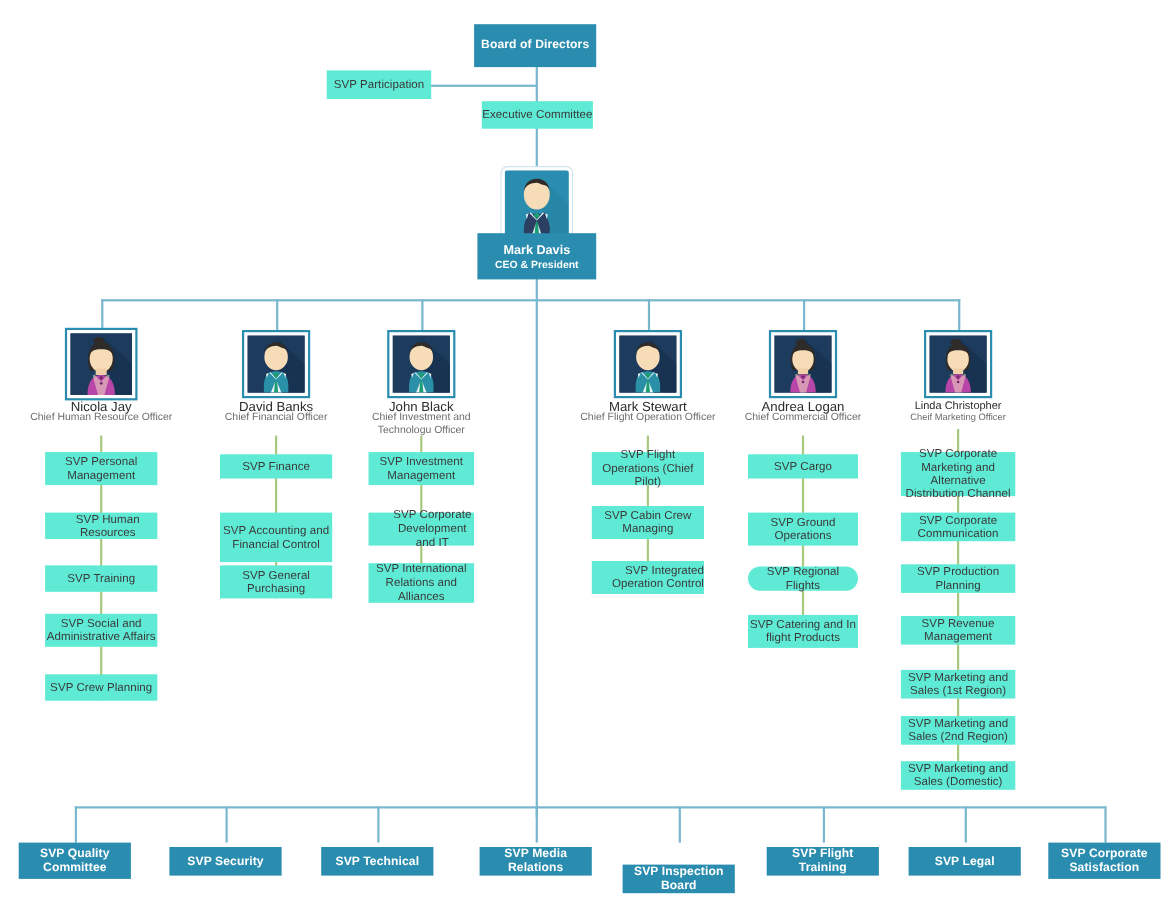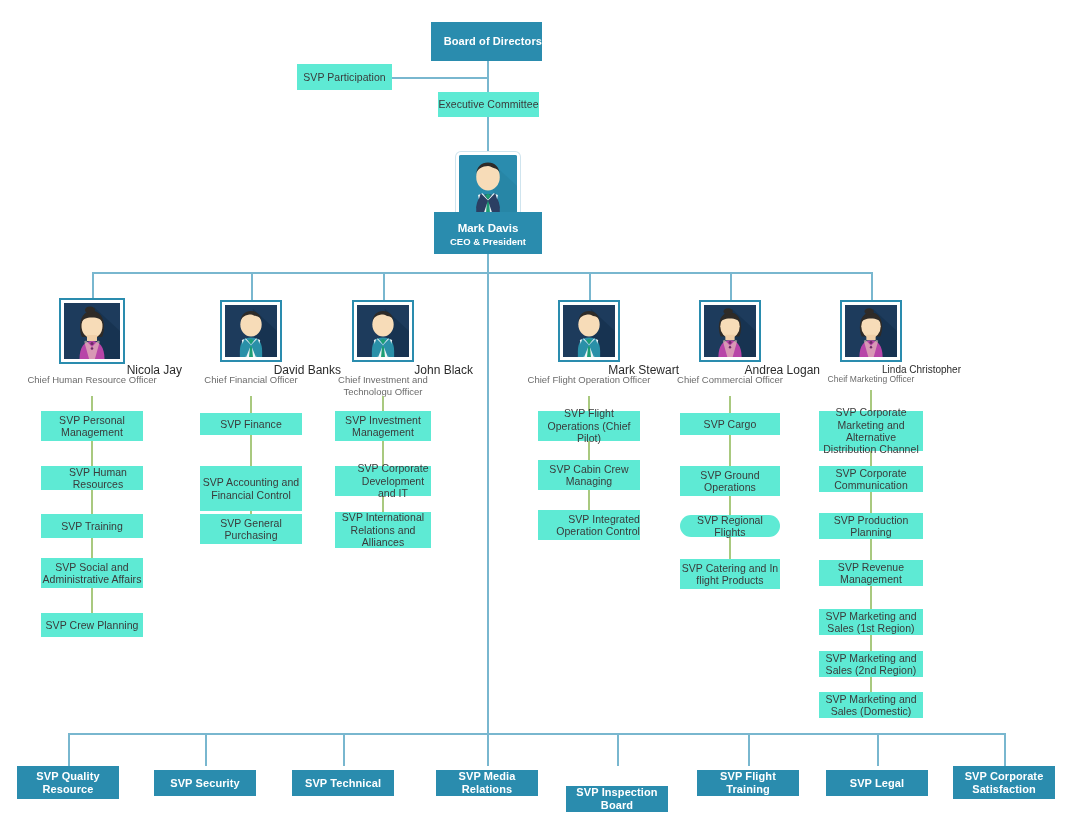--- a/index.html
+++ b/index.html
@@ -57,21 +57,21 @@
     padding:3px;
   }
   .pframe .inner{
     width:100%;height:100%;
     position:relative;
     overflow:hidden;
     background:#1d3b5c;
   }
   .pname{
     position:absolute;
-    text-align:right;
+    text-align:center;
     color:#2b2b2b;
     font-size:12px;
     line-height:1.25;
     white-space:nowrap;
   }
   .ptitle{
     position:absolute;
     text-align:center;
     color:#6b6b6b;
     font-size:9.5px;
@@ -125,21 +125,21 @@
   <div class="ln h" style="left:68px;top:733px;width:937px;"></div>
   <div class="ln v" style="left:68px;top:733px;height:33px;"></div>
   <div class="ln v" style="left:205px;top:733px;height:33px;"></div>
   <div class="ln v" style="left:343px;top:733px;height:33px;"></div>
   <div class="ln v" style="left:487px;top:733px;height:33px;"></div>
   <div class="ln v" style="left:617px;top:733px;height:33px;"></div>
   <div class="ln v" style="left:748px;top:733px;height:33px;"></div>
   <div class="ln v" style="left:877px;top:733px;height:33px;"></div>
   <div class="ln v" style="left:1004px;top:733px;height:33px;"></div>
 
-  <div class="box teal" style="left:431px;top:22px;width:111px;height:39px;justify-content:flex-end;">
+  <div class="box teal" style="left:431px;top:22px;width:111px;height:39px;">
     <span>Board of Directors</span>
   </div>
 
   <div class="box green" style="left:297px;top:64px;width:95px;height:26px;">
     <span>SVP Participation</span>
   </div>
 
   <div class="box green" style="left:438px;top:92px;width:101px;height:25px;">
     <span>Executive Committee</span>
   </div>
@@ -373,21 +373,21 @@
       <div class="box green" style="left: 819px; top: 651px; width: 104px; height: 26px;">
         <span class="green-lbl">SVP Marketing and Sales (2nd Region)</span>
       </div>
       <div class="box green" style="left: 819px; top: 692px; width: 104px; height: 26px;">
         <span class="green-lbl">SVP Marketing and Sales (Domestic)</span>
       </div>
     </div>
 
   <div id="bottom-layer">
       <div class="box teal" style="left: 17px; top: 766px; width: 102px; height: 33px;">
-        <span>SVP Quality Resource</span>
+        <span>SVP Quality Committee</span>
       </div>
       <div class="box teal" style="left: 154px; top: 770px; width: 102px; height: 26px;">
         <span>SVP Security</span>
       </div>
       <div class="box teal" style="left: 292px; top: 770px; width: 102px; height: 26px;">
         <span>SVP Technical</span>
       </div>
       <div class="box teal" style="left: 436px; top: 770px; width: 102px; height: 26px;">
         <span>SVP Media Relations</span>
       </div>

